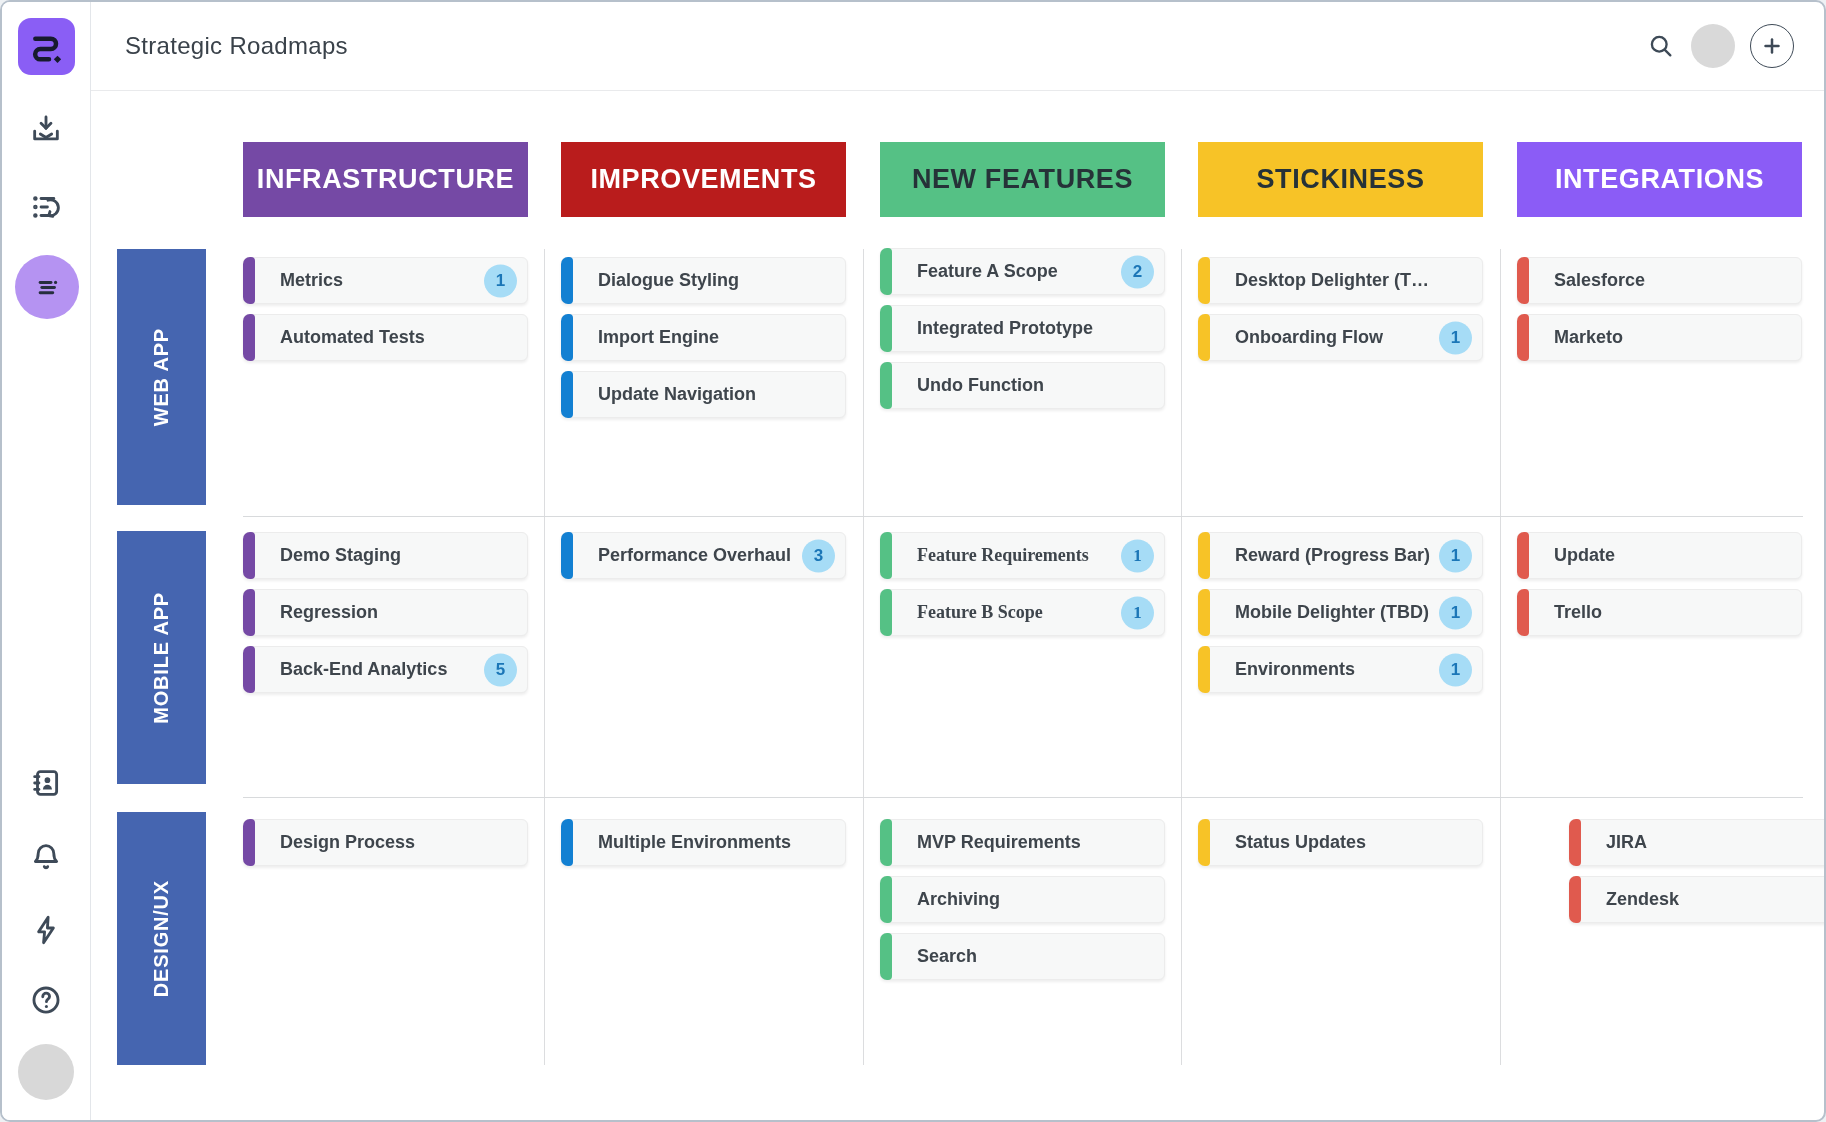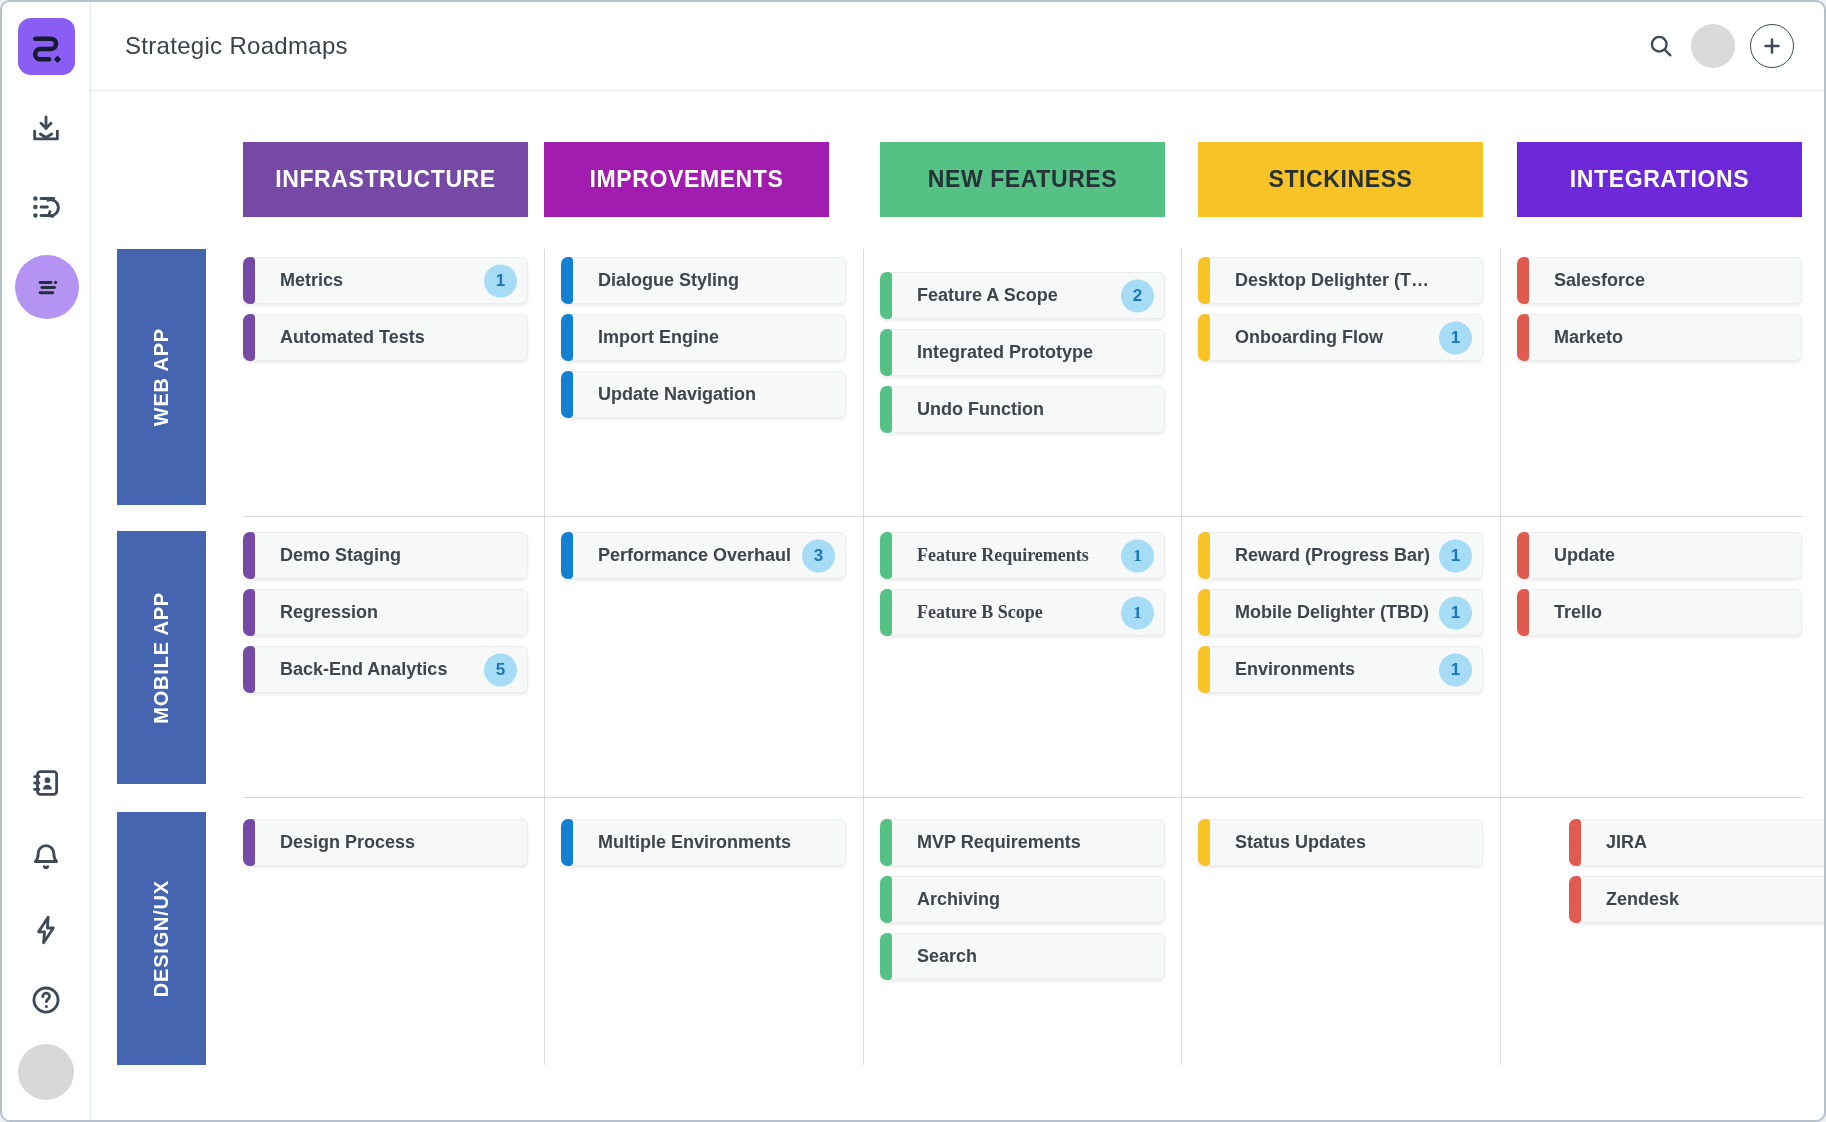--- a/index.html
+++ b/index.html
@@ -22,21 +22,21 @@
   .topbar{position:absolute;left:89px;right:0;top:0;height:88px;border-bottom:1px solid #e9eaec;
           display:flex;align-items:center;}
   .page-title{margin-left:34px;font-size:24px;font-weight:500;color:#3a424a;letter-spacing:.3px;}
   .top-actions{position:absolute;right:30px;top:0;height:88px;display:flex;align-items:center;gap:15px;}
   .search-btn{width:30px;height:30px;display:flex;align-items:center;justify-content:center;cursor:pointer;}
   .top-avatar{width:44px;height:44px;border-radius:50%;background:#d9d9d9;cursor:pointer;}
   .plus-btn{width:44px;height:44px;border-radius:50%;background:#fff;border:1.6px solid #3e4a57;
             display:flex;align-items:center;justify-content:center;cursor:pointer;box-sizing:border-box;}
   
   .col-header{position:absolute;top:140px;height:75px;width:285px;display:flex;align-items:center;justify-content:center;
-      font-size:23px;font-weight:600;letter-spacing:.6px;}
+      font-size:27px;font-weight:600;letter-spacing:.6px;}
   .row-bar{position:absolute;left:115px;width:89px;display:flex;align-items:center;justify-content:center;}
   .row-bar span{writing-mode:vertical-rl;transform:rotate(180deg);color:#fff;font-size:20px;font-weight:700;letter-spacing:.8px;white-space:nowrap;}
   .grid-v{position:absolute;top:247px;height:816px;width:1px;background:#dcdddf;}
   .grid-h{position:absolute;left:241px;width:1560px;height:1px;background:#d8dadc;}
   .vl1{left:542px}.vl2{left:861px}.vl3{left:1179px}.vl4{left:1498px}
   .hl1{top:514px}.hl2{top:795px}
   .cell{position:absolute;width:285px;}
   .card{position:relative;height:47px;margin-bottom:10px;background:#f7f8f8;border:1px solid #ececec;
         border-radius:6px;box-shadow:0 2px 3px rgba(0,0,0,.07);box-sizing:border-box;
         display:flex;align-items:center;cursor:pointer;}
@@ -145,24 +145,24 @@
   </header>
 
   <div id="board-layer">
     <div class="grid-v vl1"></div>
     <div class="grid-v vl2"></div>
     <div class="grid-v vl3"></div>
     <div class="grid-v vl4"></div>
     <div class="grid-h hl1"></div>
     <div class="grid-h hl2"></div>
   <div class="col-header" style="left: 241px; background: rgb(117, 73, 165); color: rgb(255, 255, 255);">INFRASTRUCTURE</div>
-      <div class="col-header" style="left: 542px; background: #a21caf; color: rgb(255, 255, 255);">IMPROVEMENTS</div>
+      <div class="col-header" style="left: 559px; background: #b91c1c; color: rgb(255, 255, 255);">IMPROVEMENTS</div>
       <div class="col-header" style="left: 878px; background: rgb(85, 193, 133); color: rgb(38, 50, 56);">NEW FEATURES</div>
       <div class="col-header" style="left: 1196px; background: rgb(247, 195, 39); color: rgb(38, 50, 56);">STICKINESS</div>
-      <div class="col-header" style="left: 1515px; background: #6d28d9; color: rgb(255, 255, 255);">INTEGRATIONS</div>
+      <div class="col-header" style="left: 1515px; background: #8b5cf6; color: rgb(255, 255, 255);">INTEGRATIONS</div>
       <div class="row-bar" style="top: 247px; height: 256px; background: rgb(69, 101, 176);">
         <span>WEB APP</span>
       </div>
       <div class="cell" style="left: 241px; top: 255px;">
         <div class="card">
           <div class="accent" style="background: rgb(117, 73, 165);"></div>
           <div class="card-label">Metrics</div>
           <div class="badge" style="background: rgb(166, 220, 246); color: rgb(27, 118, 183);">1</div>
         </div>
         <div class="card">
@@ -177,21 +177,21 @@
         </div>
         <div class="card">
           <div class="accent" style="background: rgb(19, 128, 210);"></div>
           <div class="card-label">Import Engine</div>
         </div>
         <div class="card">
           <div class="accent" style="background: rgb(19, 128, 210);"></div>
           <div class="card-label">Update Navigation</div>
         </div>
       </div>
-      <div class="cell" style="left: 878px; top: 270px;">
+      <div class="cell" style="left: 878px; top: 246px;">
         <div class="card">
           <div class="accent" style="background: rgb(85, 193, 133);"></div>
           <div class="card-label">Feature A Scope</div>
           <div class="badge" style="background: rgb(166, 220, 246); color: rgb(27, 118, 183);">2</div>
         </div>
         <div class="card">
           <div class="accent" style="background: rgb(85, 193, 133);"></div>
           <div class="card-label">Integrated Prototype</div>
         </div>
         <div class="card">

